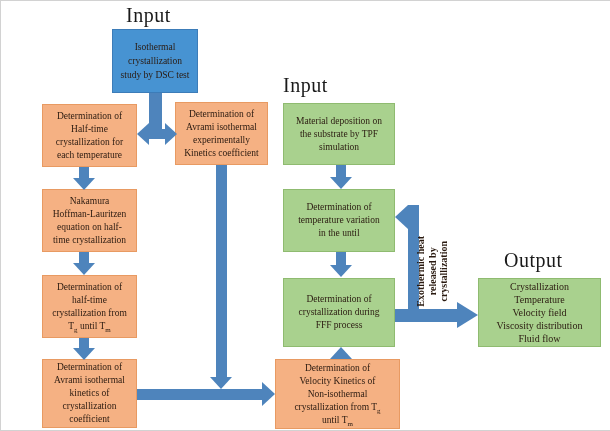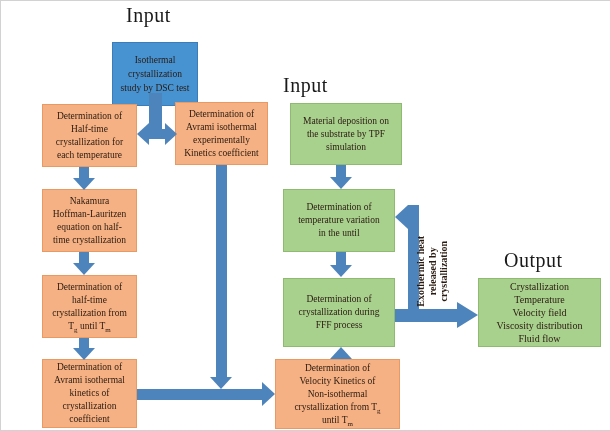--- a/index.html
+++ b/index.html
@@ -42,21 +42,21 @@
 </style>
 </head>
 <body>
 
 <div class="canvas">
 
   <div class="heading" style="left:126px;top:4px;">Input</div>
   <div class="heading" style="left:283px;top:74px;">Input</div>
   <div class="heading" style="left:504px;top:249px;">Output</div>
 
-  <div class="box blue" style="left:112px;top:42px;width:86px;height:64px;">
+  <div class="box blue" style="left:112px;top:29px;width:86px;height:64px;">
     <div class="bl">Isothermal</div>
     <div class="bl">crystallization</div>
     <div class="bl">study by DSC test</div>
   </div>
 
   <div class="box orange" style="left:42px;top:104px;width:95px;height:63px;">
     <div class="bl">Determination of</div>
     <div class="bl">Half-time</div>
     <div class="bl">crystallization for</div>
     <div class="bl">each temperature</div>
@@ -92,21 +92,21 @@
   </div>
 
   <div class="box orange" style="left:275px;top:359px;width:125px;height:70px;">
     <div class="bl">Determination of</div>
     <div class="bl">Velocity Kinetics of</div>
     <div class="bl">Non-isothermal</div>
     <div class="bl"><span>crystallization from T</span><sub>g</sub></div>
     <div class="bl"><span>until T</span><sub>m</sub></div>
   </div>
 
-  <div class="box green" style="left:290px;top:103px;width:112px;height:62px;">
+  <div class="box green" style="left:283px;top:103px;width:112px;height:62px;">
     <div class="bl">Material deposition on</div>
     <div class="bl">the substrate by TPF</div>
     <div class="bl">simulation</div>
   </div>
 
   <div class="box green" style="left:283px;top:189px;width:112px;height:63px;">
     <div class="bl">Determination of</div>
     <div class="bl">temperature variation</div>
     <div class="bl">in the until</div>
   </div>

